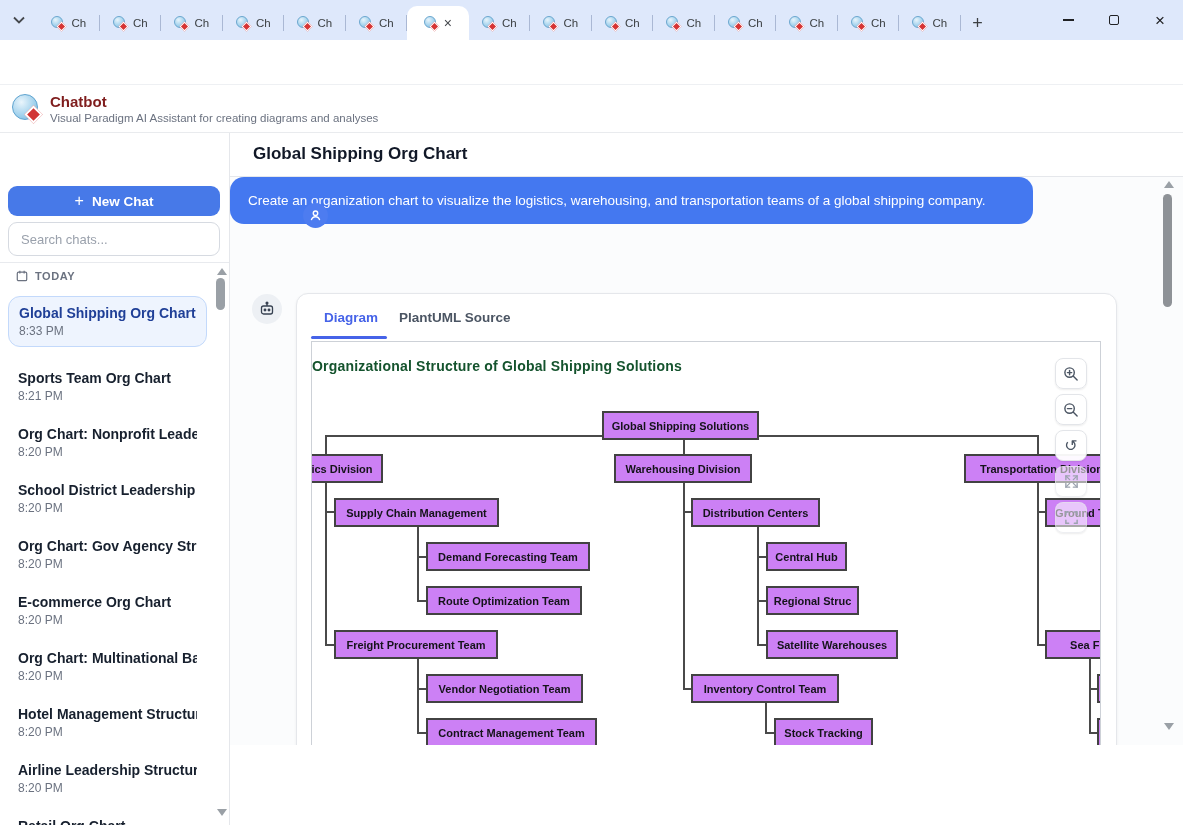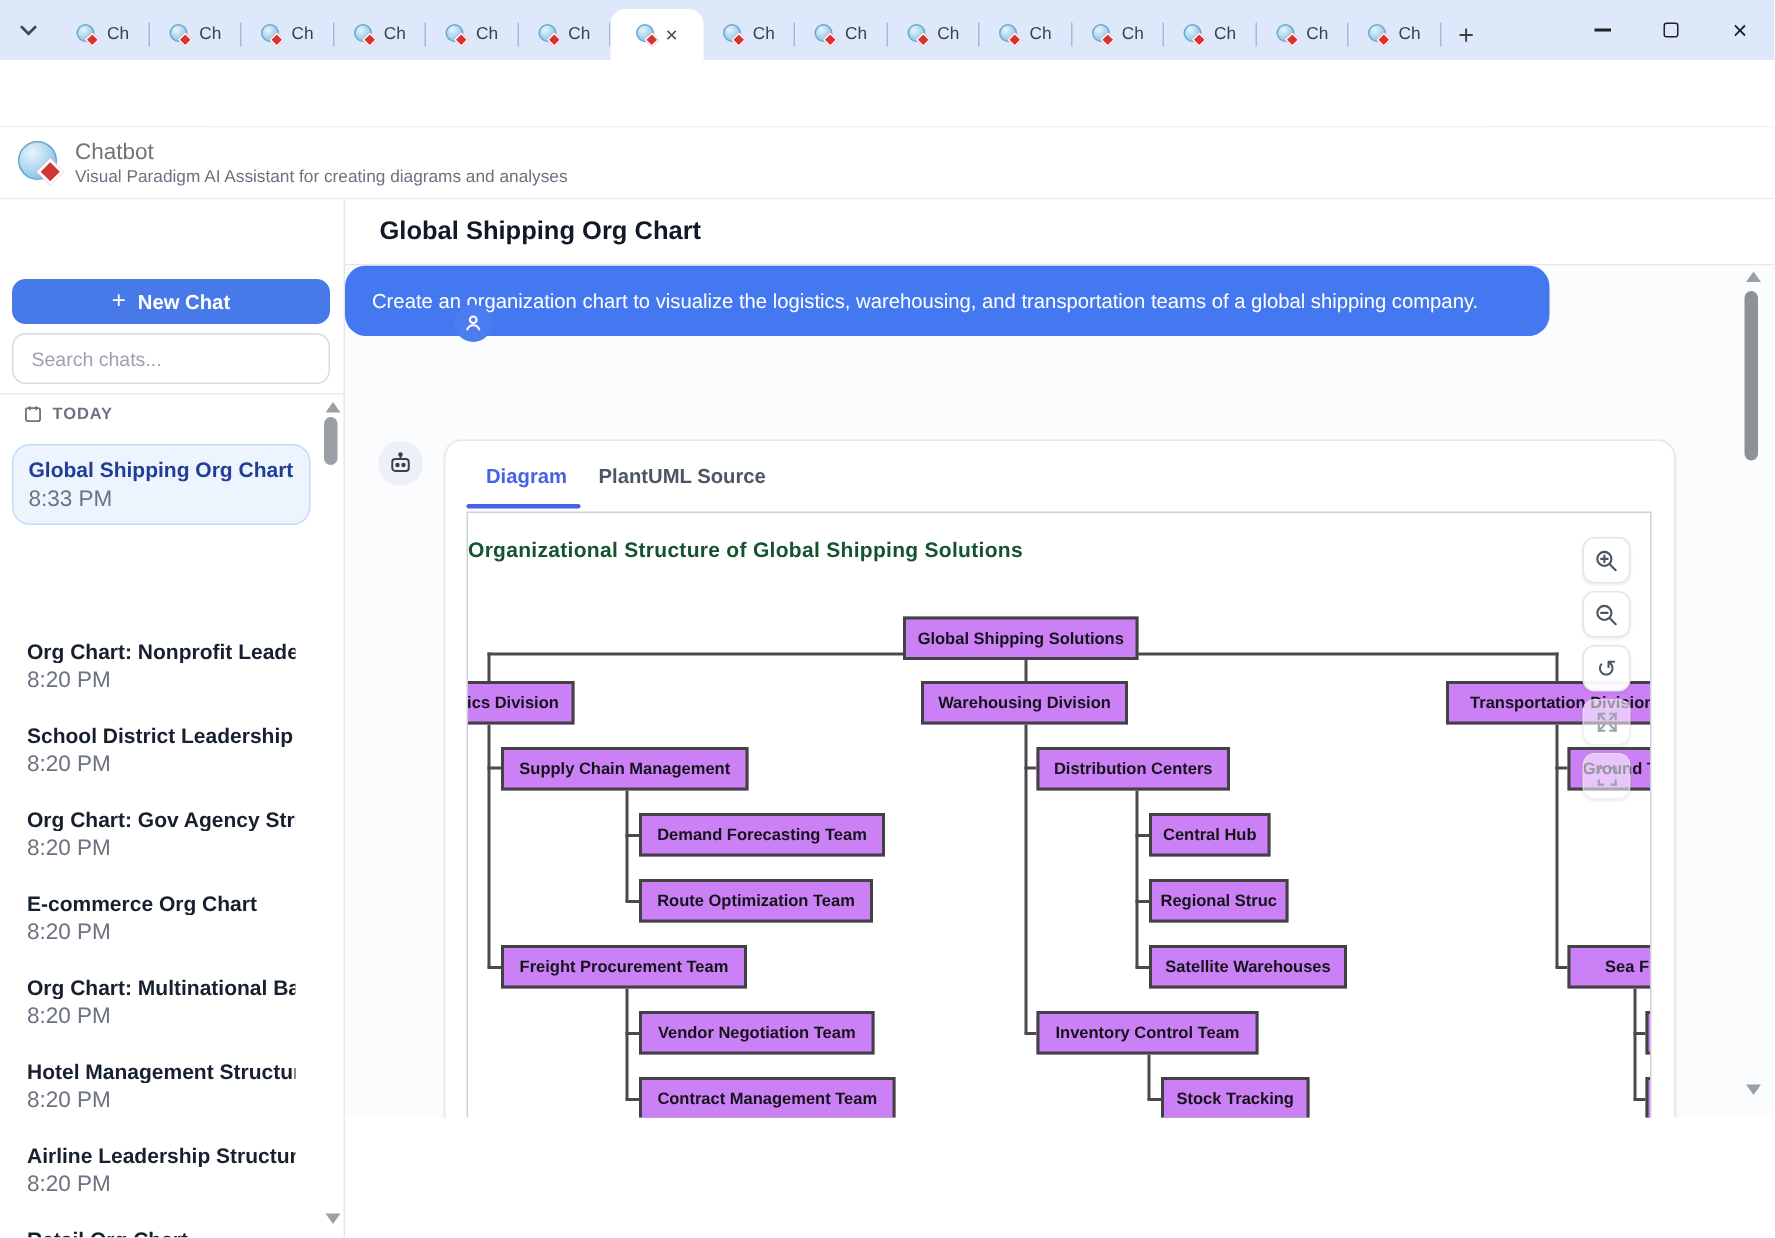--- a/index.html
+++ b/index.html
@@ -35,21 +35,21 @@
   .tr-icon { width:28px; height:28px; display:flex; align-items:center; justify-content:center; cursor:pointer; }
   .tr-sep { width:1px; height:18px; background:#dadce0; }
   #profile-avatar { width:24px; height:24px; border-radius:50%; background:#1a8a93; color:#fff; font-size:12px; font-weight:bold; display:flex; align-items:center; justify-content:center; cursor:pointer; }
   .kebab { font-size:16px; color:#45484d; letter-spacing:0; cursor:pointer; }
 
   
   #appheader { left:0; top:85px; width:1183px; height:48px; background:#fff; border-bottom:1px solid #e9ebee; }
   .vp-logo { position:absolute; left:12px; top:8px; width:30px; height:30px; }
   .vp-globe { position:absolute; left:0; top:1px; width:26px; height:26px; border-radius:50%; background:radial-gradient(circle at 35% 30%, #eaf5fc, #9fd0ec 60%, #6fb2dc); border:1px solid #5ea3cf; }
   .vp-diamond { position:absolute; right:2px; bottom:2px; width:13px; height:13px; background:#d13434; border:2px solid #fff; transform:rotate(45deg); }
-  #app-title { left:50px; top:8px; font-size:15px; font-weight:normal; color:#737373; }
+  #app-title { left:50px; top:8px; font-size:15px; font-weight:bold; color:#7f1d1d; }
   #app-subtitle { left:50px; top:27px; font-size:11.5px; color:#6b7280; }
   #appheader-right { right:14px; top:0; height:48px; display:flex; align-items:center; gap:16px; }
   .hdr-icon { width:26px; height:26px; display:flex; align-items:center; justify-content:center; cursor:pointer; }
   .crescent { width:15px; height:15px; border-radius:50%; background:transparent; box-shadow:inset 4px -2px 0 0 #1f2430; transform:rotate(-15deg); }
   #more-apps-btn { background:#17a57c; color:#fff; font-size:13px; font-weight:bold; border:none; padding:8px 16px; border-radius:8px; cursor:pointer; }
   #support-btn { width:30px; height:30px; border-radius:50%; border:2px solid #c3d2e8; background:#fff; display:flex; align-items:center; justify-content:center; cursor:pointer; }
 
   
   #sidebar { left:0; top:133px; width:230px; height:692px; background:#fff; border-right:1px solid #e5e7eb; }
   #sidebar-header { left:0; top:0; width:229px; height:44px; border-bottom:1px solid #e5e7eb; }
@@ -58,21 +58,21 @@
   #new-chat-btn { left:8px; top:53px; width:212px; height:30px; background:#4779e8; border:none; border-radius:9px; color:#fff; font-size:13.5px; font-weight:bold; cursor:pointer; display:flex; align-items:center; justify-content:center; gap:8px; }
   #new-chat-btn .plus { font-size:16px; font-weight:normal; }
   #search-input { left:8px; top:89px; width:212px; height:34px; border:1px solid #d6dae1; border-radius:9px; font-size:13px; color:#6d28d9; padding:0 12px; outline:none; font-family:"Liberation Sans",sans-serif; }
   #search-input::placeholder { color:#9aa1ac; }
   #list-divider { left:0; top:129px; width:229px; height:1px; background:#e8eaee; }
   #today-row { left:16px; top:137px; display:flex; align-items:center; gap:7px; color:#6b7280; }
   #today-label { font-size:11px; font-weight:bold; letter-spacing:0.6px; }
   #chat-list { left:0; top:155px; width:214px; height:537px; overflow:hidden; }
   .chat-item { position:absolute; left:8px; width:199px; padding:8px 10px; border-radius:12px; cursor:pointer; }
   .chat-item .ci-title { font-size:14px; font-weight:bold; color:#17202e; white-space:nowrap; overflow:hidden; }
-  .chat-item .ci-time { font-size:15px; color:#6b7280; margin-top:3px; }
+  .chat-item .ci-time { font-size:12px; color:#6b7280; margin-top:3px; }
   .chat-item.selected { background:#eef4fe; border:1px solid #c3d9fb; }
   .chat-item.selected .ci-title { color:#1f3f97; }
   
   .sb-tri-up { left:217px; top:135px; }
   .sb-thumb { left:216px; top:145px; width:9px; height:32px; background:#9aa0a6; border-radius:5px; }
   .sb-tri-down { left:217px; top:676px; }
   .tri-up { width:0; height:0; border-left:5px solid transparent; border-right:5px solid transparent; border-bottom:7px solid #9aa0a6; cursor:pointer; }
   .tri-down { width:0; height:0; border-left:5px solid transparent; border-right:5px solid transparent; border-top:7px solid #9aa0a6; cursor:pointer; }
 
   
@@ -340,20 +340,24 @@
           <line x1="9.5" y1="1" x2="9.5" y2="4"></line>
         </svg>
       <span id="today-label">TODAY</span>
     </div>
     <div id="chat-list" class="abs">
   <div class="chat-item selected" style="top: 8px;">
     <div class="ci-title">Global Shipping Org Chart</div>
     <div class="ci-time">8:33 PM</div>
   </div>
 
+  <div class="chat-item" style="top: 74px;">
+    <div class="ci-title">Sports Team Org Chart</div>
+    <div class="ci-time">8:21 PM</div>
+  </div>
 
   <div class="chat-item" style="top: 130px;">
     <div class="ci-title">Org Chart: Nonprofit Leader...</div>
     <div class="ci-time">8:20 PM</div>
   </div>
 
   <div class="chat-item" style="top: 186px;">
     <div class="ci-title">School District Leadership C...</div>
     <div class="ci-time">8:20 PM</div>
   </div>

